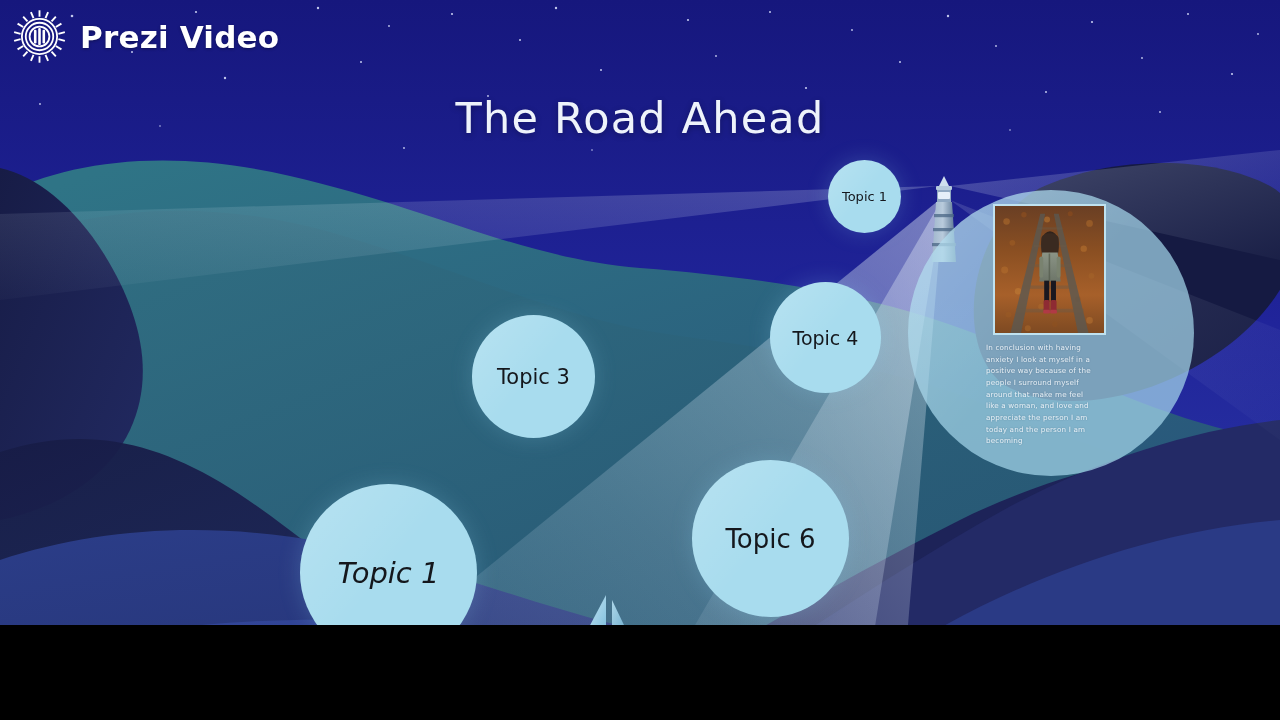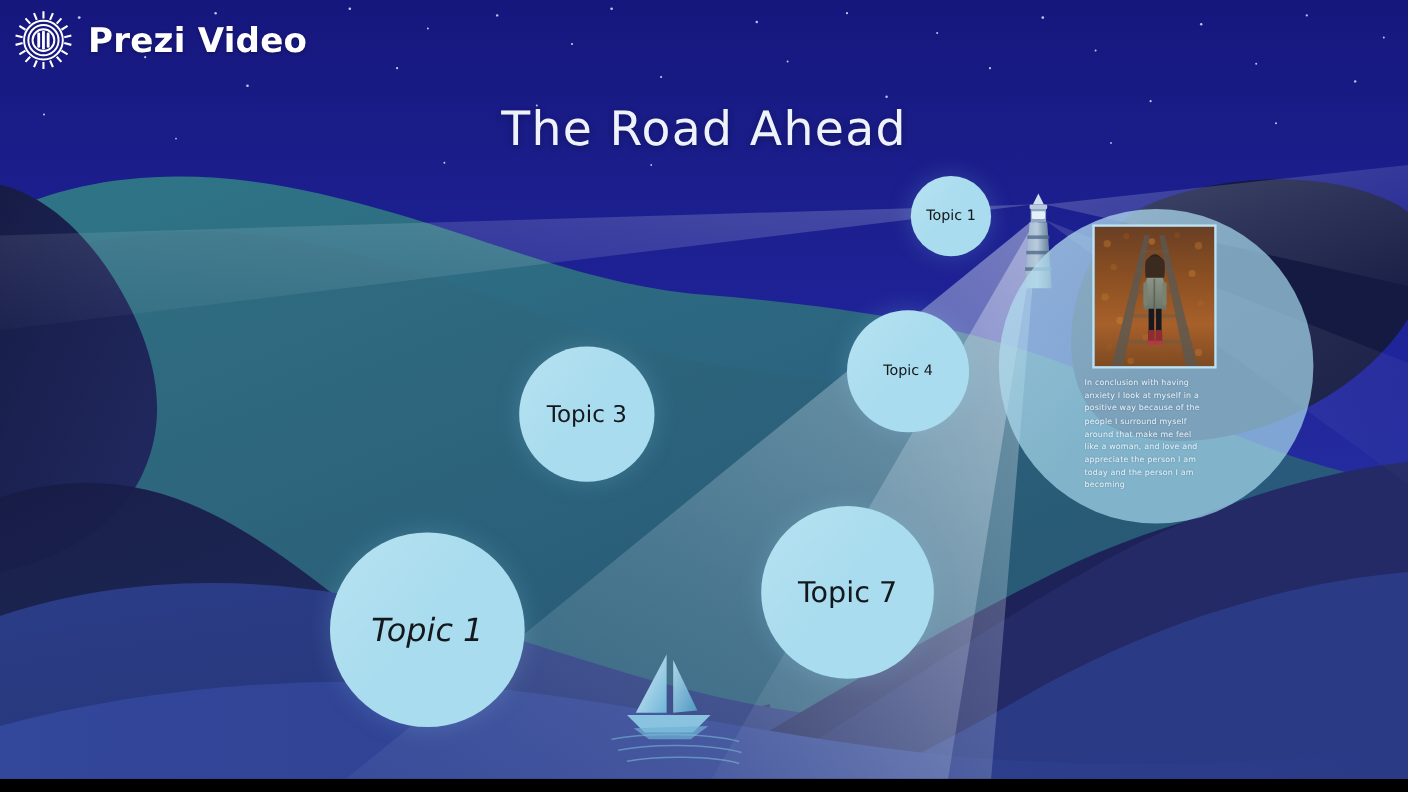--- a/index.html
+++ b/index.html
@@ -4,21 +4,21 @@
 <style>
   * { margin:0; padding:0; box-sizing:border-box; }
   html,body{ background:#000; }
   body{
     width:1280px; height:720px;
     font-family:"DejaVu Sans", sans-serif;
     overflow:hidden;
   }
   #stage{
     position:relative;
-    width:1280px; height:708px;
+    width:1280px; height:625px;
     overflow:hidden;
     background:#0369a1;
   }
   #scene{ position:absolute; inset:0; }
   #scene svg{ display:block; width:1280px; height:720px; }
 
   
   .brand{
     position:absolute; left:12px; top:9px;
     display:flex; align-items:center; gap:13px;
@@ -63,21 +63,21 @@
     width:95%; height:125%;
     background:linear-gradient(115deg, rgba(255,255,255,.22), rgba(255,255,255,0) 62%);
     transform:rotate(14deg);
     pointer-events:none;
   }
   .bubble span{ position:relative; z-index:2; white-space:nowrap; }
 
   #bubble-1{ left:300px; top:484px; width:177px; height:177px; font-size:29px;font-style:italic; }
   #bubble-2{ left:692px; top:460px; width:157px; height:157px; font-size:26px; }
   #bubble-3{ left:472px; top:315px; width:123px; height:123px; font-size:21px; }
-  #bubble-4{ left:770px; top:282px; width:111px; height:111px; font-size:13px; }
+  #bubble-4{ left:770px; top:282px; width:111px; height:111px; font-size:19px; }
   #bubble-5{ left:620px; top:177px; width:91px; height:91px; font-size:16px; }
   #bubble-6{ left:828px; top:160px; width:73px; height:73px; font-size:13px; }
 
   
   #content-bubble{
     position:absolute;
     left:908px; top:190px;
     width:286px; height:286px;
     border-radius:50%;
     background:rgba(164,214,234,.72);
@@ -314,21 +314,21 @@
     </span>
     <span class="brand-name">Prezi Video</span>
   </div>
 
   <div class="slide-title">The Road Ahead</div>
 
   <div class="bubble" id="bubble-1">
     <span>Topic 1</span>
   </div>
   <div class="bubble" id="bubble-2">
-    <span>Topic 7</span>
+    <span>Topic 6</span>
   </div>
   <div class="bubble" id="bubble-3">
     <span>Topic 3</span>
   </div>
   <div class="bubble" id="bubble-4">
     <span>Topic 4</span>
   </div>
   <div class="bubble" id="bubble-6">
     <span>Topic 1</span>
   </div>

